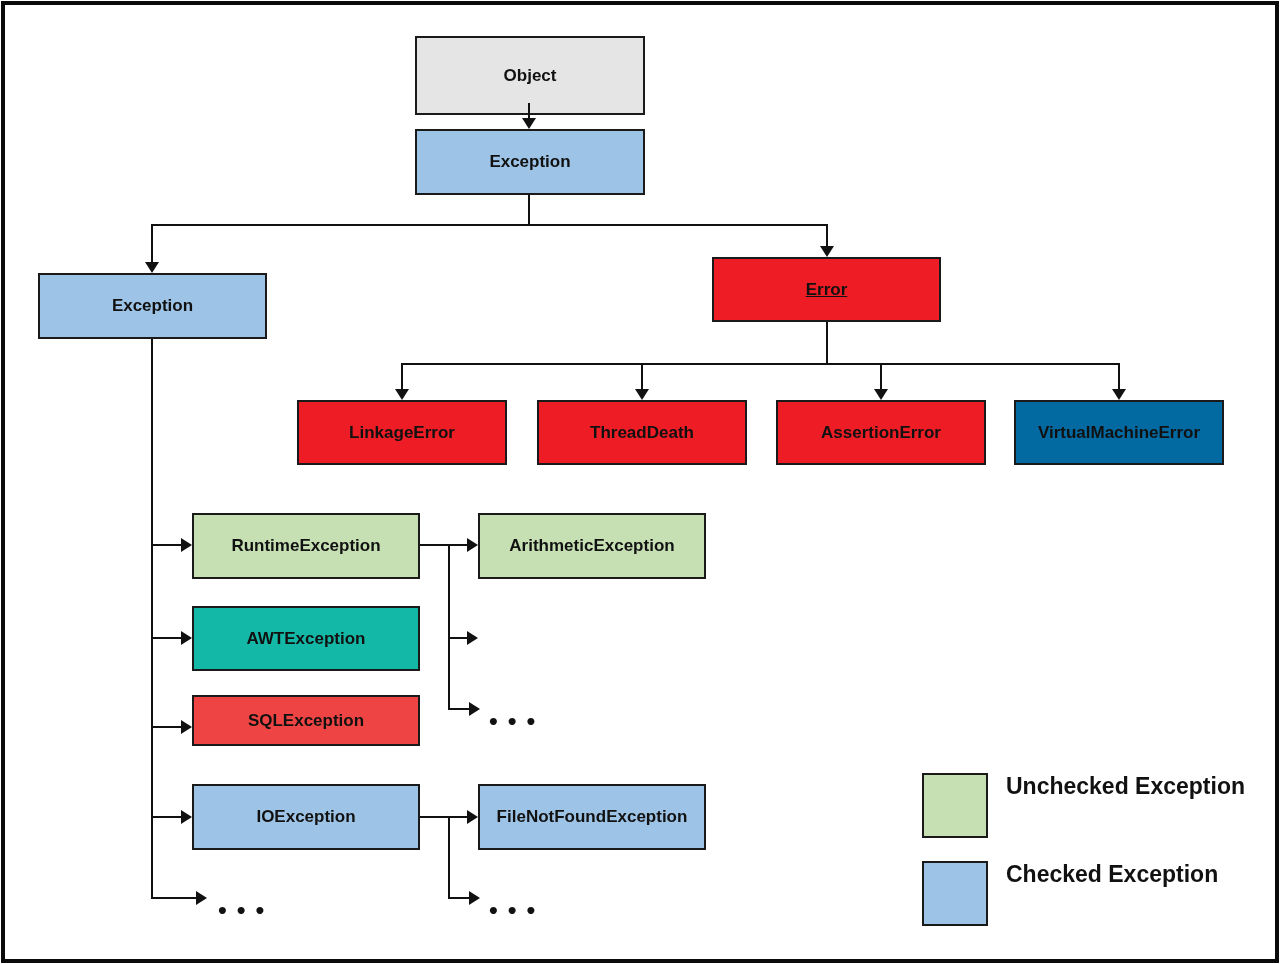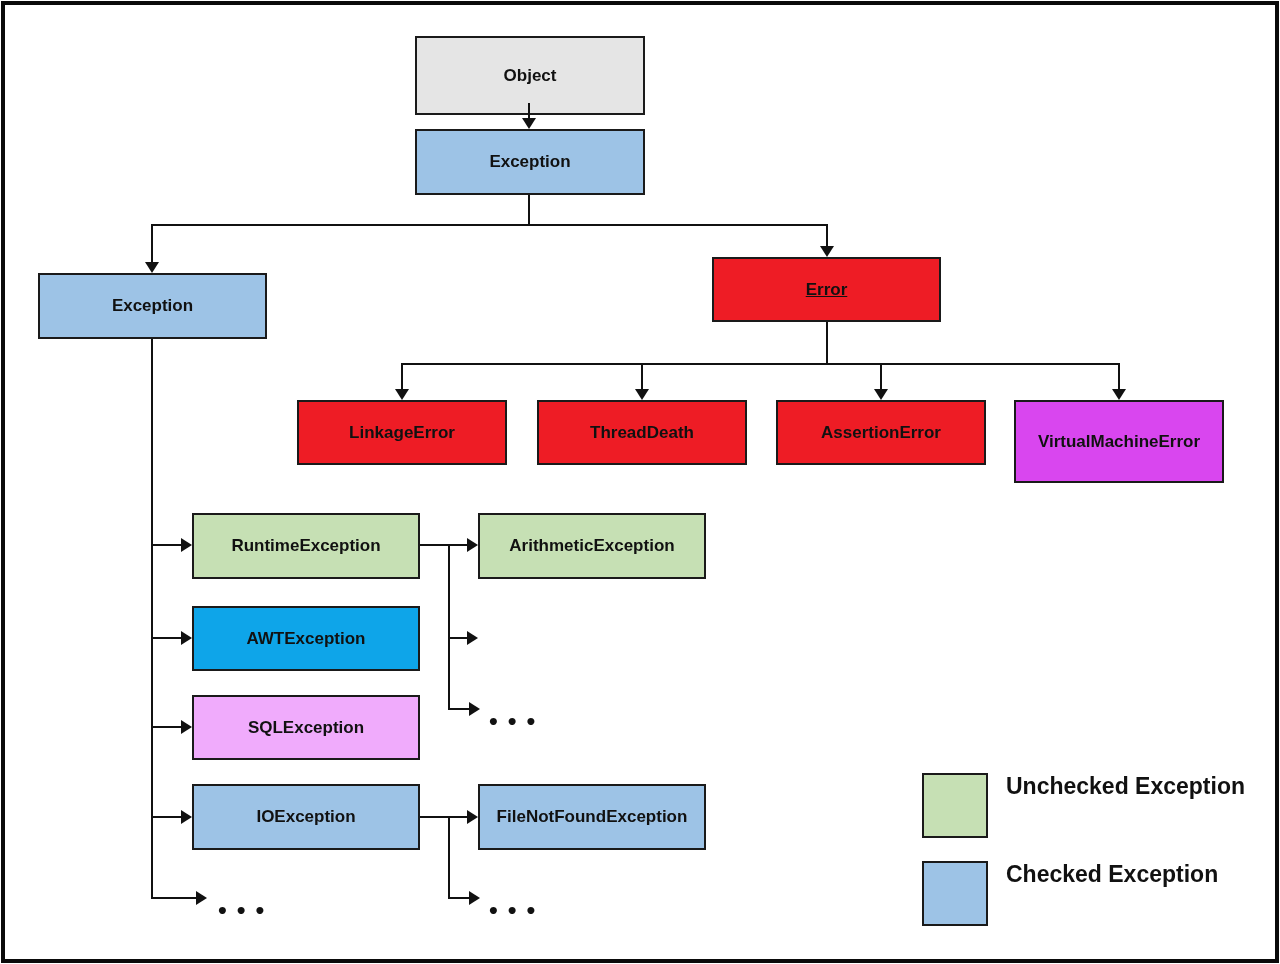--- a/index.html
+++ b/index.html
@@ -66,38 +66,38 @@
   </div>
 
   <div class="node" style="left: 537px; top: 400px; width: 210px; height: 65px; background-color: rgb(238, 28, 37);">
     <span>ThreadDeath</span>
   </div>
 
   <div class="node" style="left: 776px; top: 400px; width: 210px; height: 65px; background-color: rgb(238, 28, 37);">
     <span>AssertionError</span>
   </div>
 
-  <div class="node" style="left: 1014px; top: 400px; width: 210px; height: 83px; background-color: #d946ef;">
+  <div class="node" style="left: 1014px; top: 400px; width: 210px; height: 65px; background-color: #0369a1;">
     <span>VirtualMachineError</span>
   </div>
 
   <div class="node" style="left: 192px; top: 513px; width: 228px; height: 66px; background-color: rgb(198, 224, 180); align-items: center;">
     <span>RuntimeException</span>
   </div>
 
   <div class="node" style="left: 478px; top: 513px; width: 228px; height: 66px; background-color: rgb(198, 224, 180);">
     <span>ArithmeticException</span>
   </div>
 
-  <div class="node" style="left: 192px; top: 606px; width: 228px; height: 65px; background-color: #0ea5e9;">
+  <div class="node" style="left: 192px; top: 606px; width: 228px; height: 65px; background-color: #14b8a6;">
     <span>AWTException</span>
   </div>
 
 
-  <div class="node" style="left: 192px; top: 695px; width: 228px; height: 65px; background-color: #f0abfc;">
+  <div class="node" style="left: 192px; top: 695px; width: 228px; height: 51px; background-color: #ef4444;">
     <span>SQLException</span>
   </div>
 
   <div class="node" style="left: 192px; top: 784px; width: 228px; height: 66px; background-color: rgb(157, 195, 230);">
     <span>IOException</span>
   </div>
 
   <div class="node" style="left: 478px; top: 784px; width: 228px; height: 66px; background-color: rgb(157, 195, 230);">
     <span>FileNotFoundException</span>
   </div>

